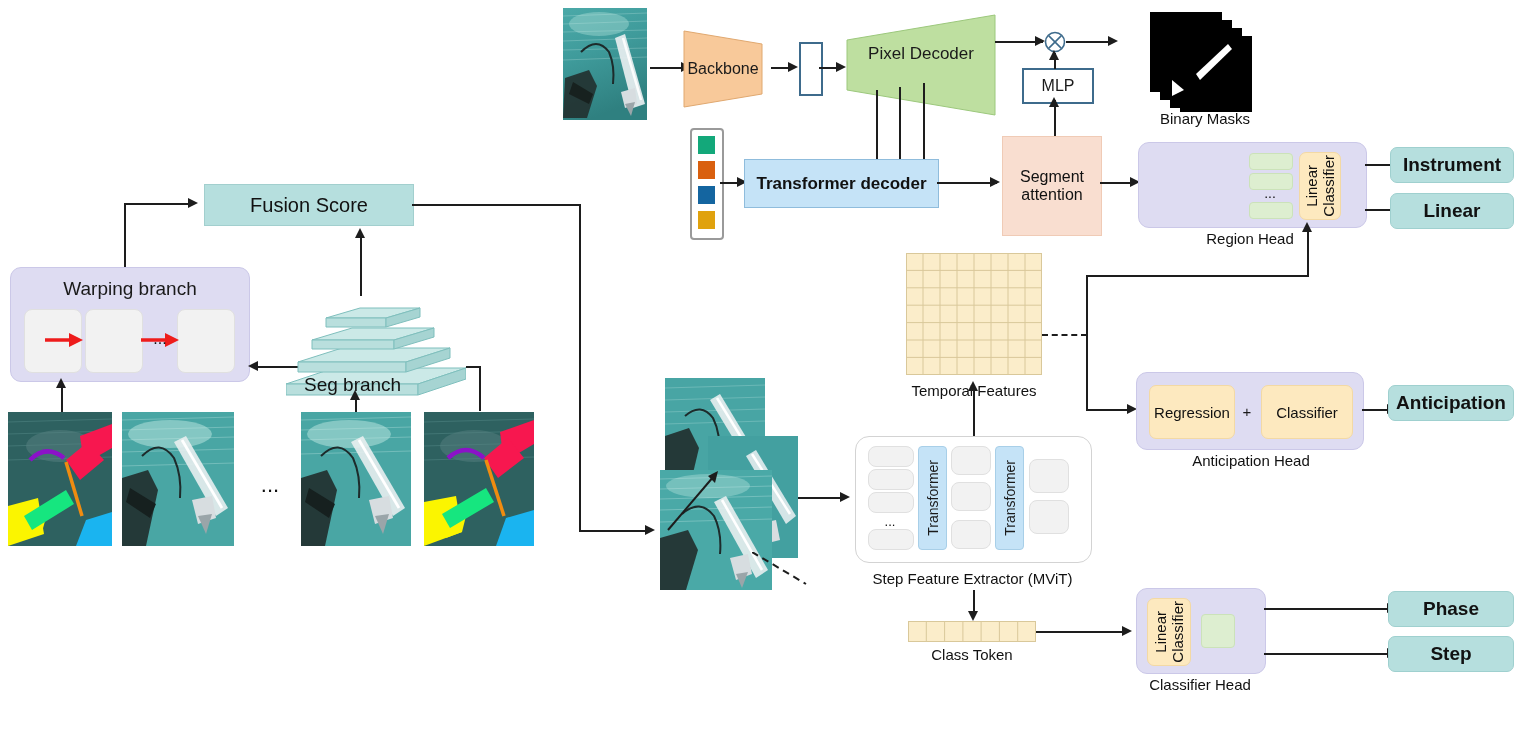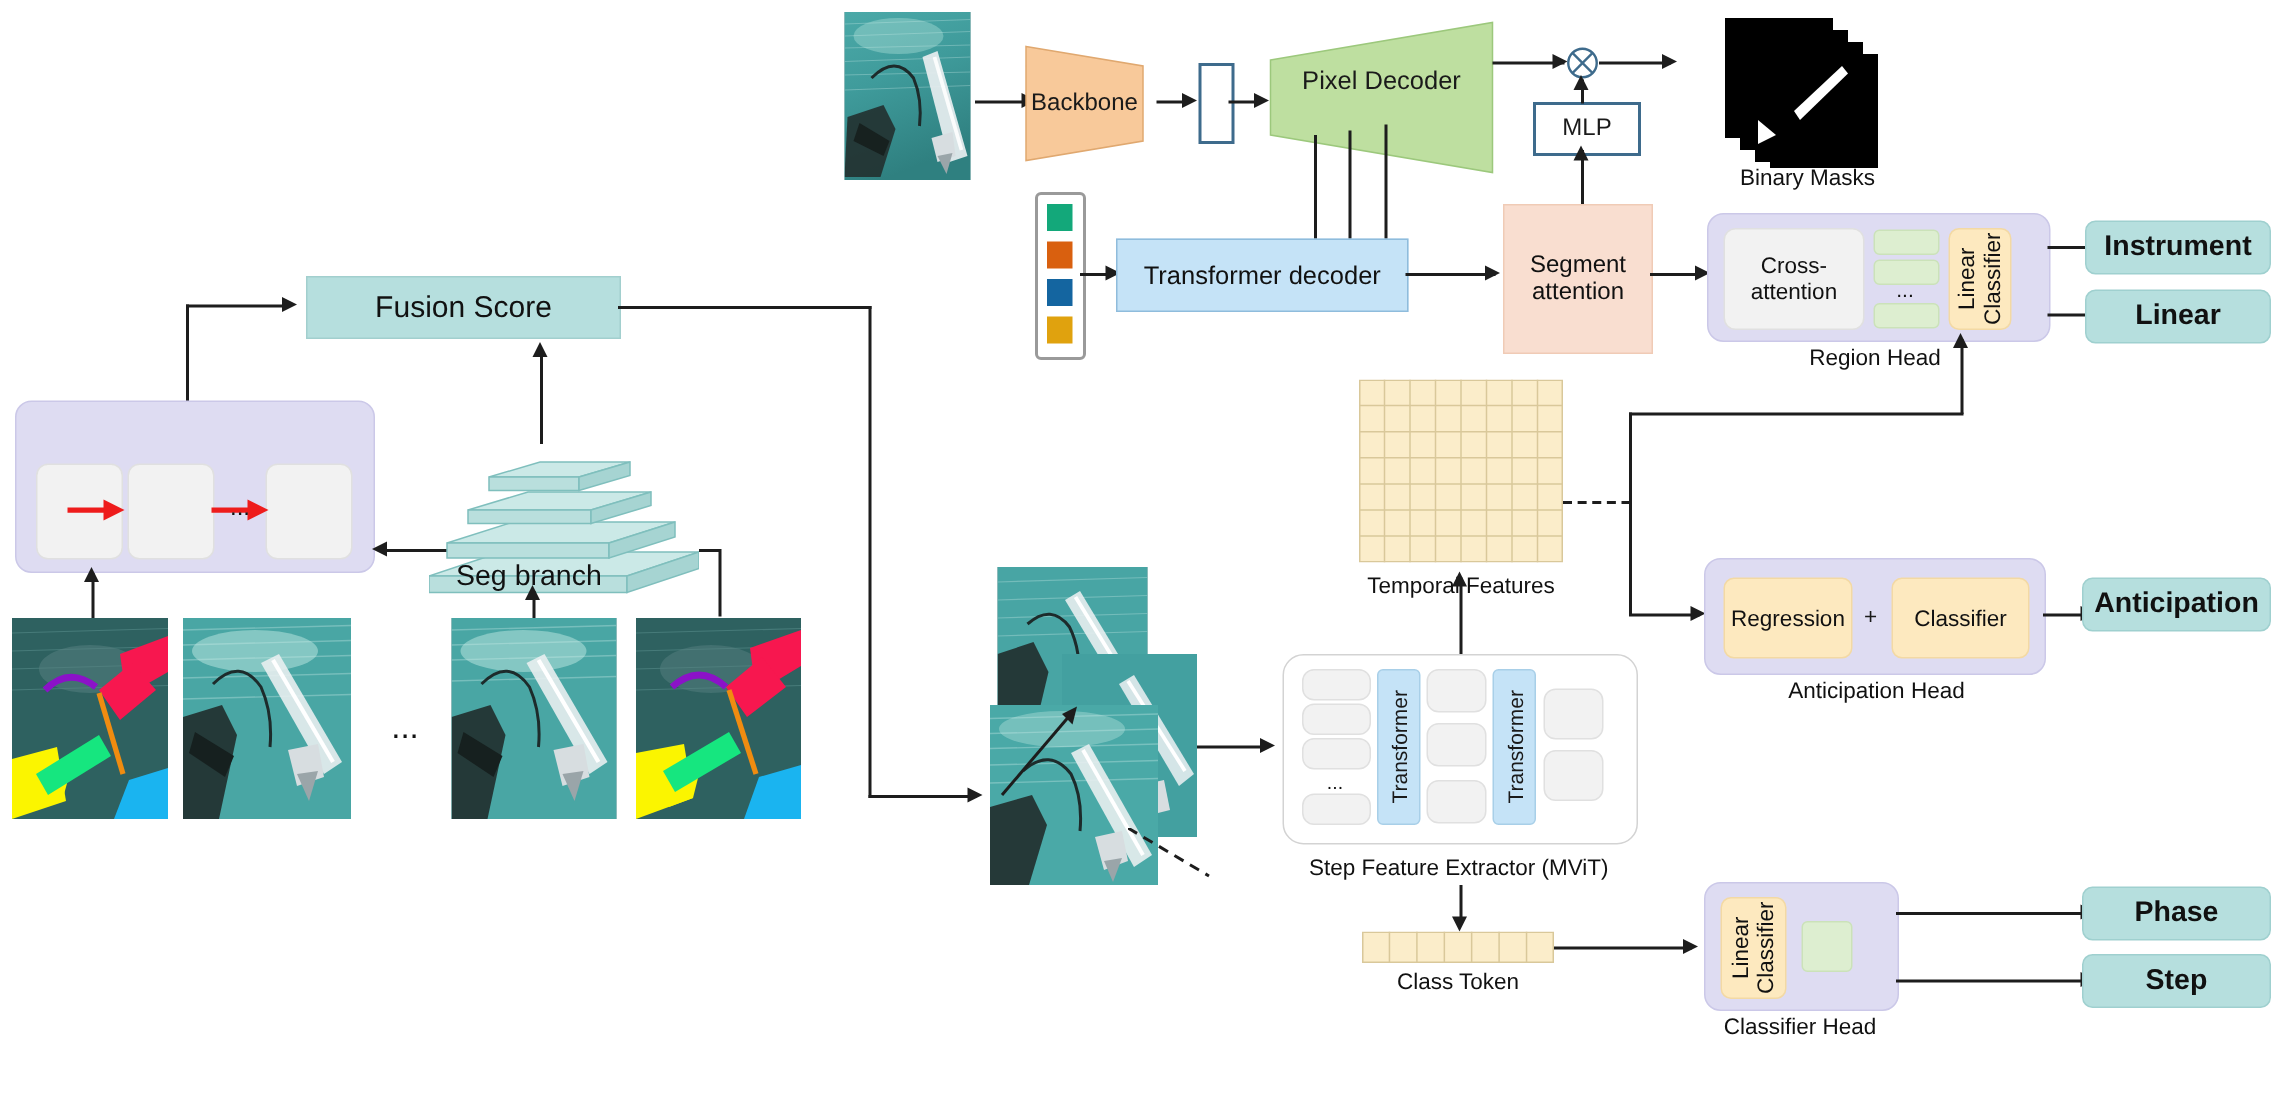--- a/index.html
+++ b/index.html
@@ -5,21 +5,21 @@
   html,body{margin:0;padding:0;background:#fff;}
   body{width:1524px;height:743px;position:relative;overflow:hidden;
        font-family:"Liberation Sans","DejaVu Sans",sans-serif;color:#1a1a1a;}
   .abs{position:absolute;}
   .ctr{display:flex;align-items:center;justify-content:center;text-align:center;}
 
   
   .out-box{background:#b6dfde;border:1px solid #9fd0cf;border-radius:7px;
            font-weight:bold;font-size:19px;color:#111;}
   .teal-box{background:#b6dfde;border:1px solid #a2cfce;font-size:20px;color:#111;}
-  .blue-box{background:#c5e3f7;border:1px solid #8fbcdc;font-size:17px;color:#111;}
+  .blue-box{background:#c5e3f7;border:1px solid #8fbcdc;font-size:17px;color:#111;font-weight:bold;}
   .peach-box{background:#f9ded0;border:1px solid #f0cbb6;font-size:16px;color:#111;line-height:1.15;}
   .lav-box{background:#dedcf2;border:1px solid #cbc8e8;border-radius:11px;}
   .grey-in{background:#f2f2f2;border:1px solid #e0e0e0;border-radius:8px;font-size:15px;color:#111;line-height:1.15;}
   .green-in{background:#ddeed0;border:1px solid #cbe2b9;border-radius:4px;}
   .yellow-in{background:#fde9bf;border:1px solid #f3d9a4;border-radius:7px;font-size:15px;color:#111;}
   .white-rect{background:#fff;border:2px solid #3e6b8c;}
   .vtext{writing-mode:vertical-rl;transform:rotate(180deg);}
 
   
   .ln{background:#1d1d1d;position:absolute;}
@@ -149,26 +149,20 @@
 <div class="peach-box abs" style="left:1002px;top:136px;width:98px;height:98px;display:flex;align-items:center;justify-content:center;text-align:center;">
   <div>
     <div>Segment</div>
     <div>attention</div>
   </div>
 </div>
 <div class="ln lnh abs" style="left:1100px;top:182px;width:35px;"></div>
 <div class="arrow ar-r abs" style="left:1130px;top:177px;"></div>
 
 <div class="lav-box abs" style="left:1138px;top:142px;width:227px;height:84px;">
-  <div class="grey-in abs ctr" style="left:10px;top:9px;width:92px;height:66px;">
-    <div>
-      <div>Cross-</div>
-      <div>attention</div>
-    </div>
-  </div>
   <div class="green-in abs" style="left:110px;top:10px;width:42px;height:15px;"></div>
   <div class="green-in abs" style="left:110px;top:30px;width:42px;height:15px;"></div>
   <div class="abs cap" style="left:110px;top:42px;width:42px;font-size:14px;">...</div>
   <div class="green-in abs" style="left:110px;top:59px;width:42px;height:15px;"></div>
   <div class="yellow-in abs ctr" style="left:160px;top:9px;width:40px;height:66px;">
     <div class="vtext" style="line-height:1.15;">
       <div>Linear</div>
       <div>Classifier</div>
     </div>
   </div>
@@ -377,20 +371,23 @@
 
 <div class="ln lnv abs" style="left:360px;top:232px;height:62px;"></div>
 <div class="arrow ar-u abs" style="left:355px;top:228px;"></div>
 
 <div class="ln lnh abs" style="left:412px;top:204px;width:169px;"></div>
 <div class="ln lnv abs" style="left:579px;top:204px;height:328px;"></div>
 <div class="ln lnh abs" style="left:579px;top:530px;width:72px;"></div>
 <div class="arrow ar-r abs" style="left:645px;top:525px;"></div>
 
 <div class="lav-box abs" style="left:10px;top:267px;width:238px;height:113px;">
+  <div class="abs ctr" style="left:0;top:8px;width:238px;height:26px;font-size:19px;">
+    <span>Warping branch</span>
+  </div>
   <div class="grey-in abs" style="left:13px;top:41px;width:56px;height:62px;"></div>
   <div class="grey-in abs" style="left:74px;top:41px;width:56px;height:62px;"></div>
   <div class="grey-in abs" style="left:166px;top:41px;width:56px;height:62px;"></div>
   <svg class="abs" style="left:0;top:0;" width="238" height="113">
     <line x1="34" y1="72" x2="62" y2="72" stroke="#ee1c1c" stroke-width="3.5"></line>
     <polygon points="72,72 58,65 58,79" fill="#ee1c1c"></polygon>
     <line x1="130" y1="72" x2="158" y2="72" stroke="#ee1c1c" stroke-width="3.5"></line>
     <polygon points="168,72 154,65 154,79" fill="#ee1c1c"></polygon>
   </svg>
   <div class="abs cap" style="left:132px;top:62px;width:34px;font-size:16px;">...</div>

